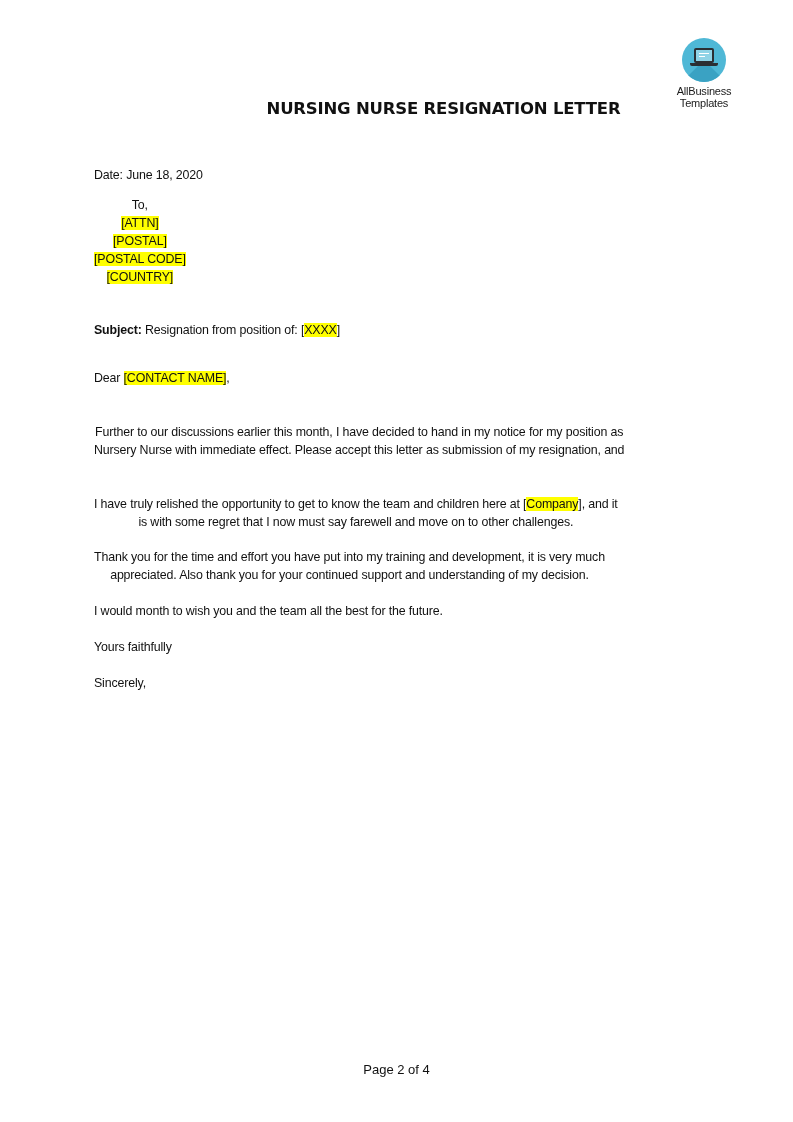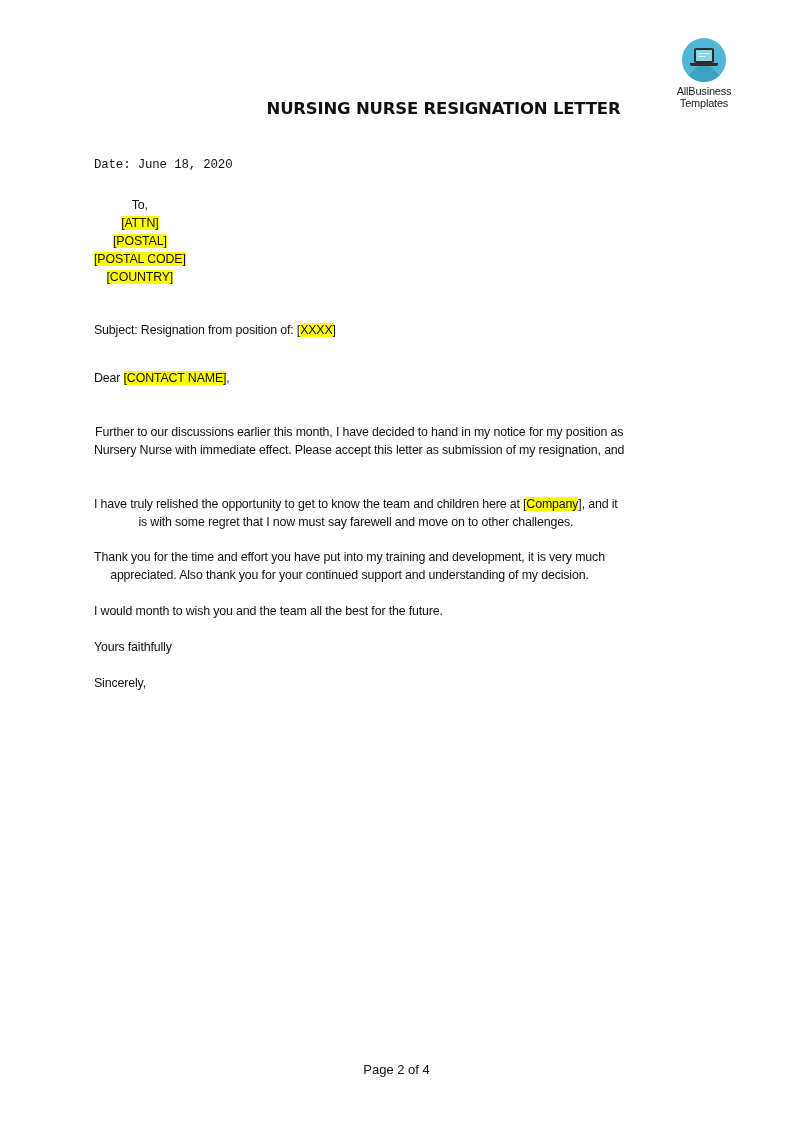--- a/index.html
+++ b/index.html
@@ -11,21 +11,21 @@
     .logo-shadow { position: absolute; left: 22px; top: 22px; width: 40px; height: 40px; background: #3aa2c3; transform: rotate(45deg); transform-origin: 0 0; }
     .laptop-screen { position: absolute; left: 12px; top: 10px; width: 20px; height: 15px; background: #2b2f33; border-radius: 2px; }
     .laptop-inner { position: absolute; left: 2px; top: 2px; width: 16px; height: 11px; background: #8fd3e6; }
     .laptop-line { position: absolute; left: 3px; height: 1px; background: #ffffff; }
     .laptop-base { position: absolute; left: 8px; top: 25px; width: 28px; height: 3px; background: #2b2f33; border-radius: 0 0 2px 2px; }
     .logo-text { font-family: "Liberation Sans", sans-serif; font-size: 11px; line-height: 12px; color: #1a1a1a; margin-top: 3px; letter-spacing: -0.2px; }
     .title { position: absolute; left: 0; width: 793px; top: 99px; text-align: center; font-family: "DejaVu Sans", sans-serif; font-weight: bold; font-size: 16.5px; letter-spacing: -0.2px; color: #111; margin-left: 47px; }
     .body-text { position: absolute; left: 94px; font-family: "Liberation Sans", sans-serif; font-size: 12.4px; line-height: 18px; color: #111; letter-spacing: -0.15px; }
     .hl { background: #ffff00; }
     .line { display: block; white-space: nowrap; text-align: center; }
-    b { font-weight: normal; }
+    b { font-weight: bold; }
     .footer { position: absolute; left: 0; width: 793px; top: 1062px; text-align: center; font-family: "Liberation Sans", sans-serif; font-size: 13px; color: #111; }
     .para { white-space: nowrap; }
   </style>
 </head>
 <body>
 
 <div class="page">
 
   <div class="logo">
     <div class="logo-circle">
@@ -39,21 +39,21 @@
       <div class="laptop-base"></div>
     </div>
     <div class="logo-text">
       <div>AllBusiness</div>
       <div>Templates</div>
     </div>
   </div>
 
   <div class="title">NURSING NURSE RESIGNATION LETTER</div>
 
-  <div class="body-text" style="top:156px;font-family:Liberation Mono, monospace;">Date: June 18, 2020</div>
+  <div class="body-text" style="top:166px;">Date: June 18, 2020</div>
 
   <div class="body-text" style="top:196px;">
     <span class="line">To,</span>
     <span class="line"><span class="hl">[ATTN]</span></span>
     <span class="line"><span class="hl">[POSTAL]</span></span>
     <span class="line"><span class="hl">[POSTAL CODE]</span></span>
     <span class="line"><span class="hl">[COUNTRY]</span></span>
   </div>
 
   <div class="body-text para" style="top:321px;">

